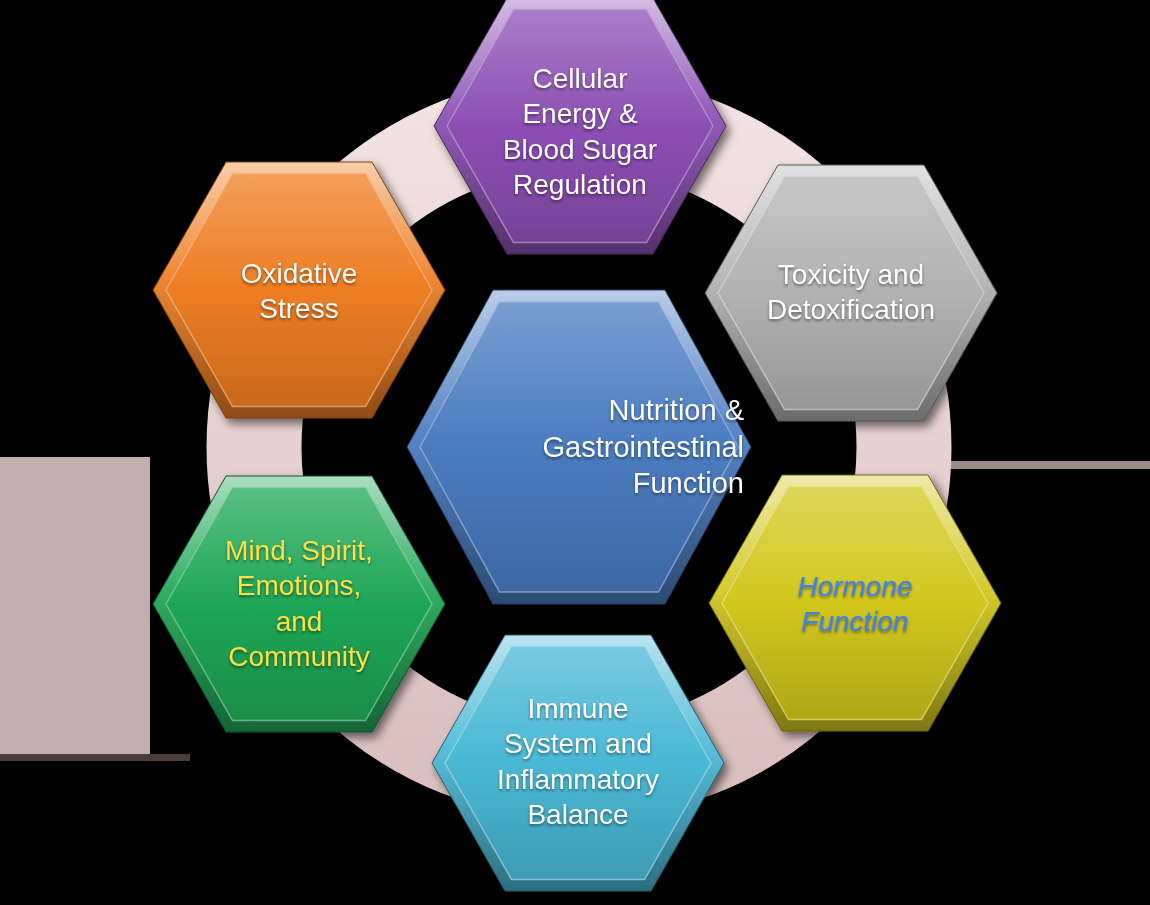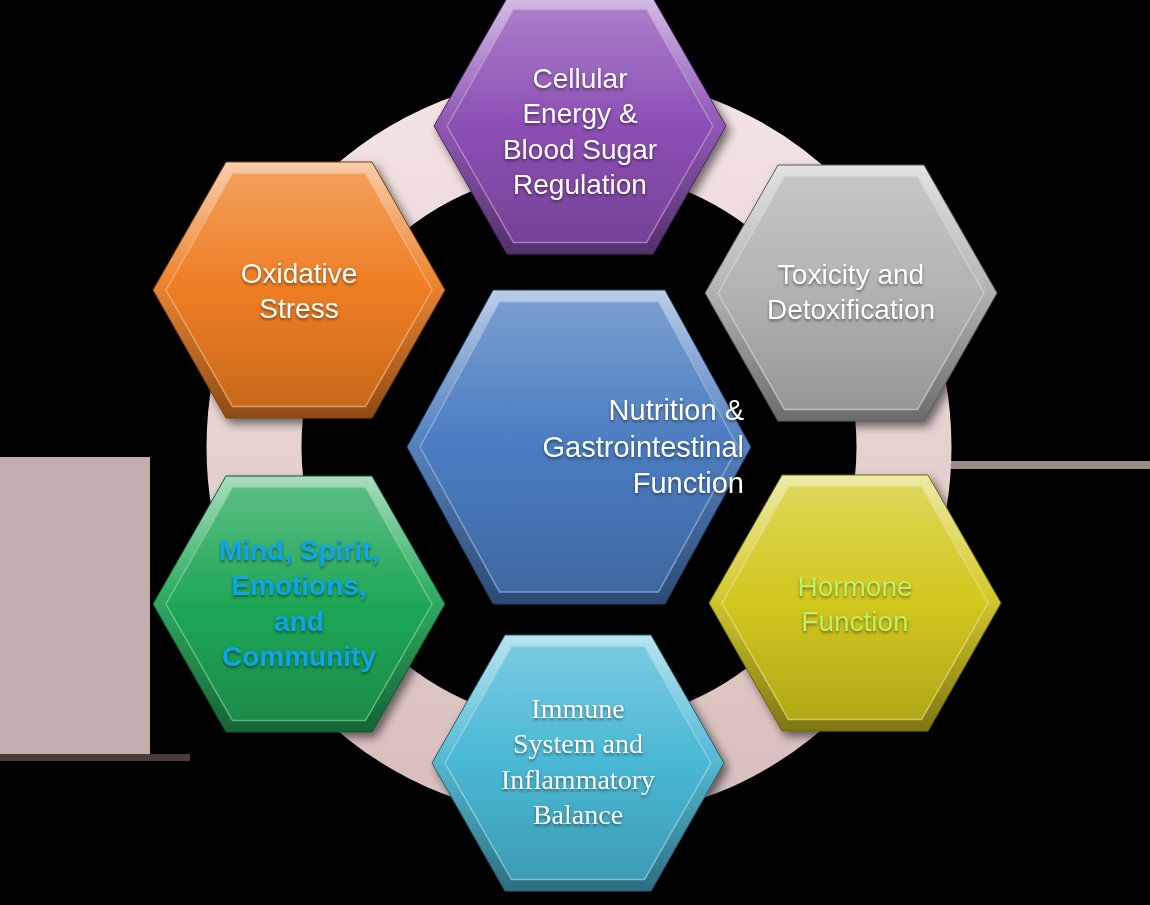--- a/index.html
+++ b/index.html
@@ -140,23 +140,23 @@
 Energy &amp;
 Blood Sugar
 Regulation</div>
   <div class="lbl" id="lbl-oxidative" style="color: rgb(255, 255, 255);">Oxidative
 Stress</div>
   <div class="lbl" id="lbl-toxicity" style="color: rgb(255, 255, 255);">Toxicity and
 Detoxification</div>
   <div class="lbl lbl-nutrition" id="lbl-nutrition" style="color: rgb(255, 255, 255); text-align: right;">Nutrition &amp;
 Gastrointestinal
 Function</div>
-  <div class="lbl" id="lbl-mind" style="color: #0ea5e9; font-weight: bold;">Mind, Spirit,
+  <div class="lbl" id="lbl-mind" style="color: #fde047;">Mind, Spirit,
 Emotions,
 and
 Community</div>
-  <div class="lbl" id="lbl-hormone" style="color: #bef264;">Hormone
+  <div class="lbl" id="lbl-hormone" style="color: #3b82f6; font-style: italic;">Hormone
 Function</div>
-  <div class="lbl" id="lbl-immune" style="color: rgb(255, 255, 255); font-family: Liberation Serif, serif;">Immune
+  <div class="lbl" id="lbl-immune" style="color: rgb(255, 255, 255);">Immune
 System and
 Inflammatory
 Balance</div>
 </div>
 
 </body></html>

